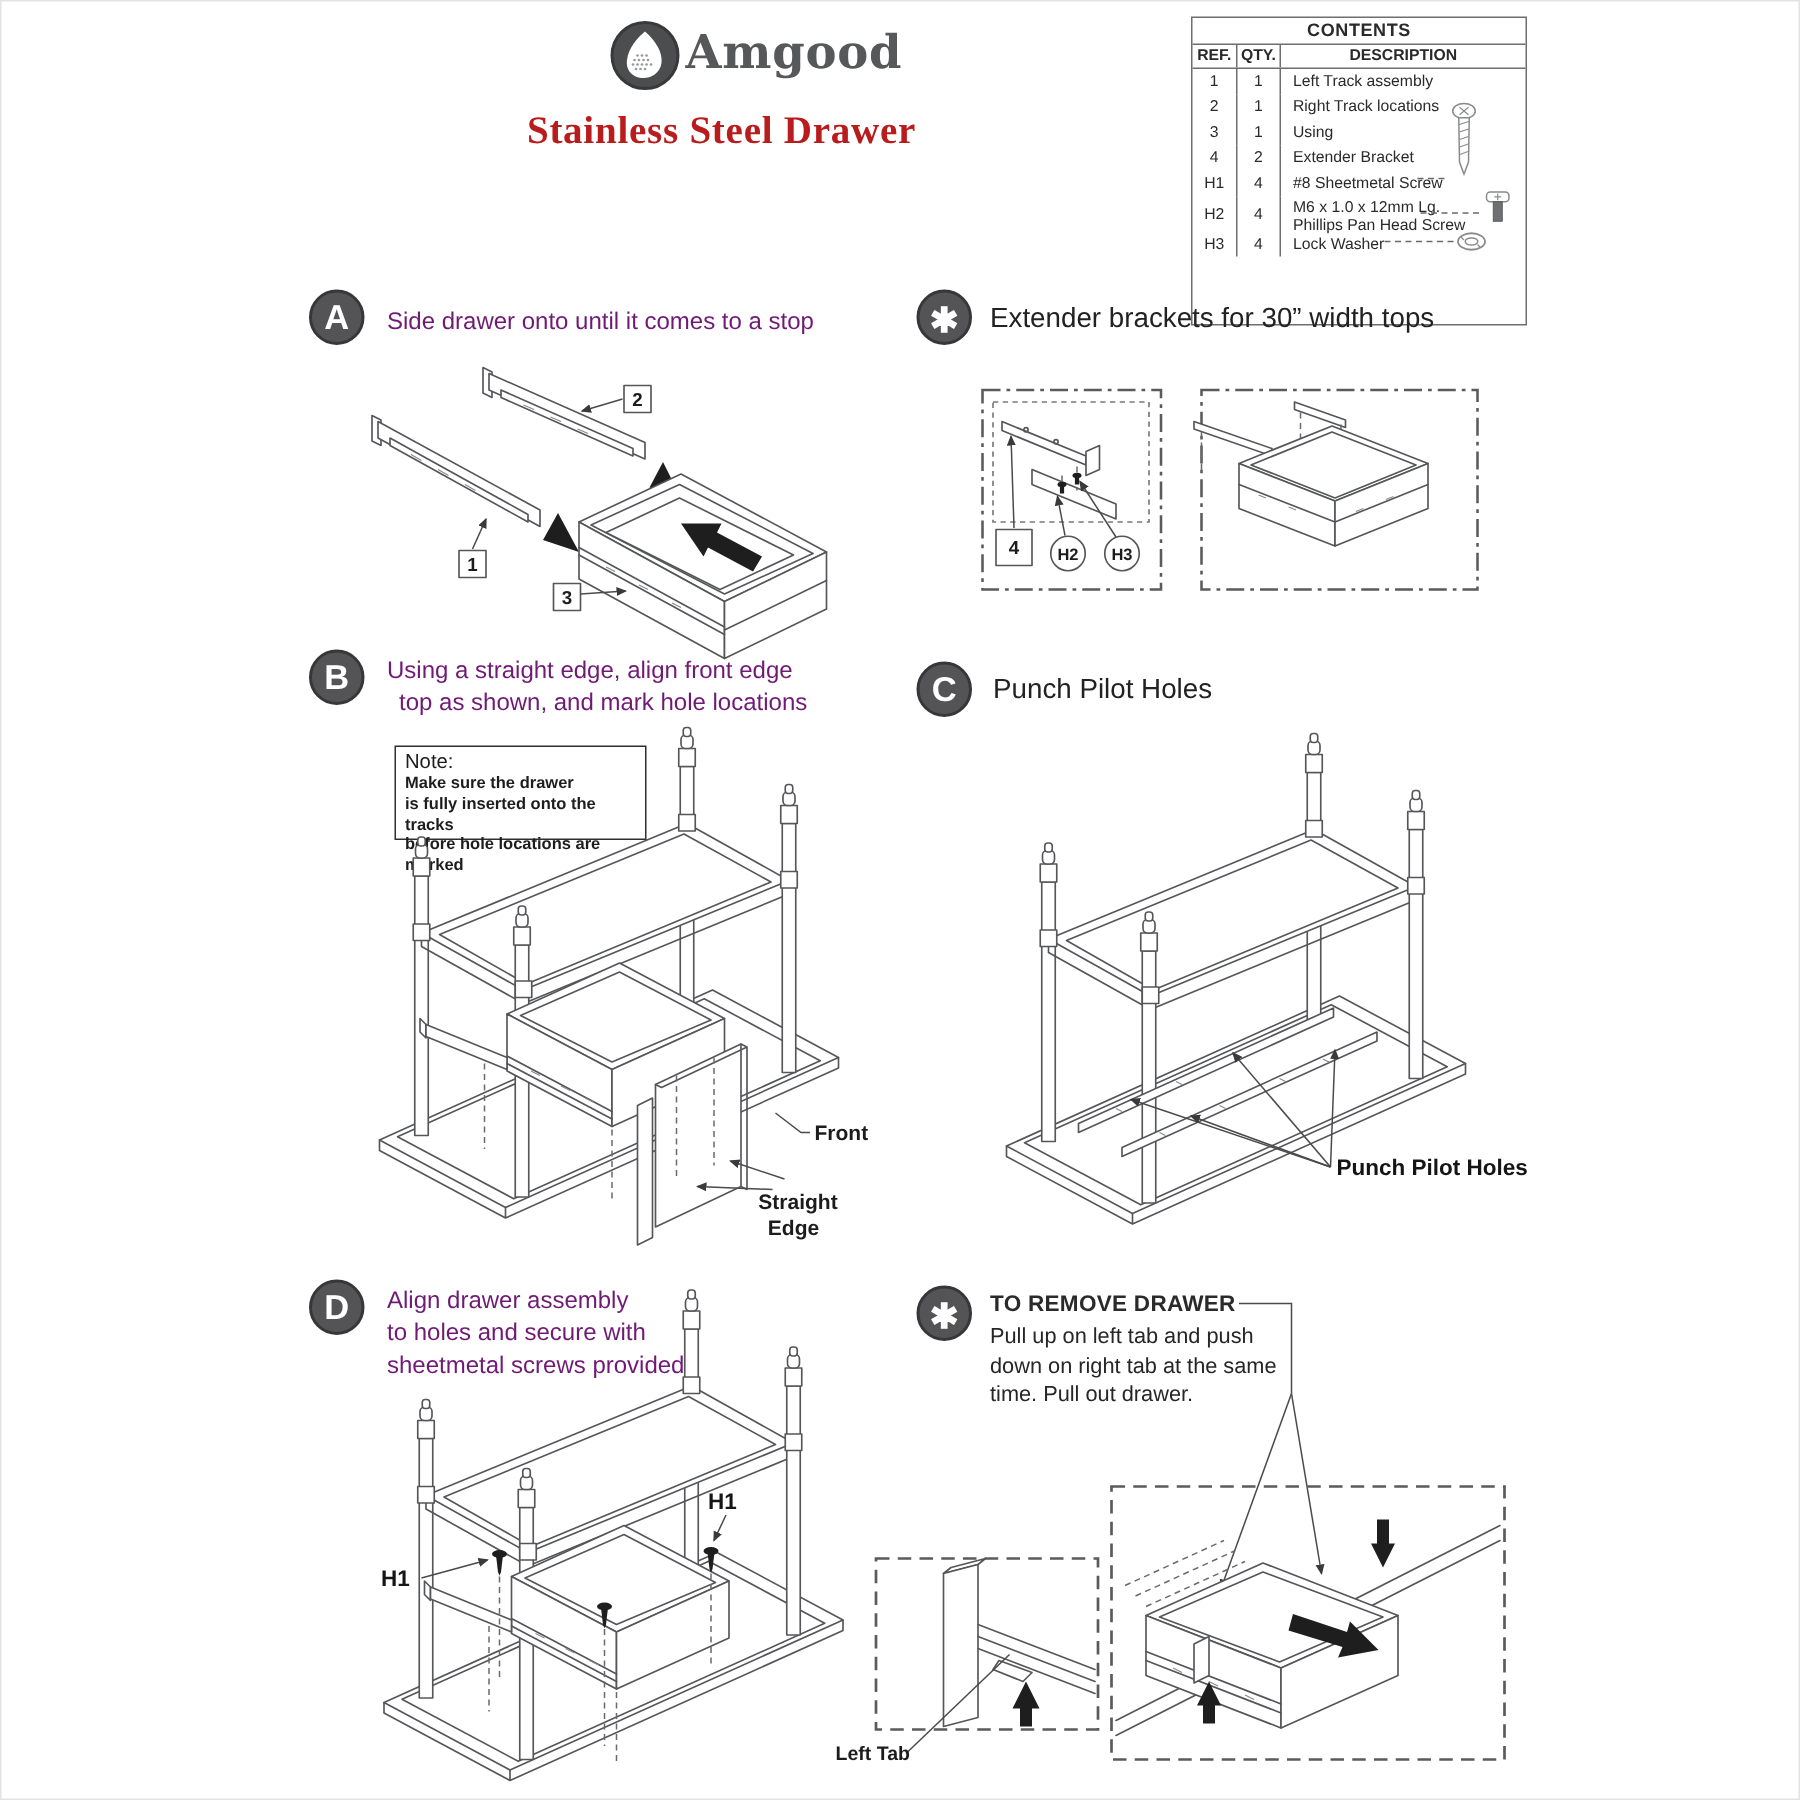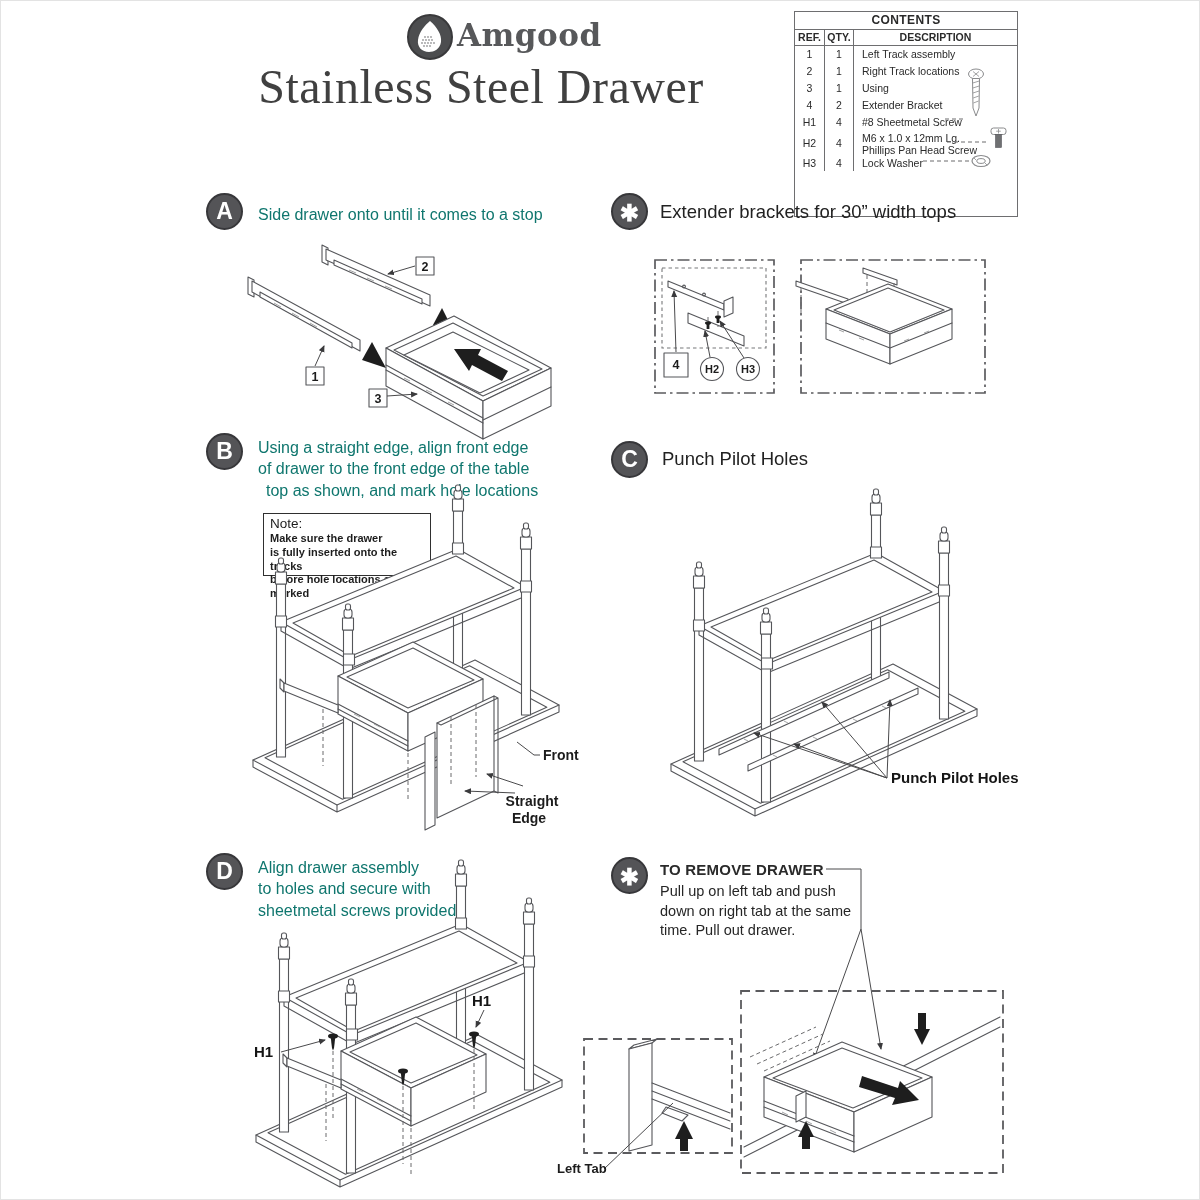--- a/index.html
+++ b/index.html
@@ -2,42 +2,42 @@
 <html><head>
 <meta charset="utf-8">
 <style>
   html,body{margin:0;padding:0;background:#fff;}
   .page{position:relative;width:1200px;height:1200px;background:#fff;overflow:hidden;
         font-family:"Liberation Sans",sans-serif;color:#242424;border:1px solid #e3e3e3;box-sizing:border-box;}
   .abs{position:absolute;}
   
   .brand-name{left:456px;top:16px;font-family:"DejaVu Serif",serif;font-weight:bold;font-size:31px;color:#57585a;letter-spacing:.5px;}
   .title-wrap{left:170px;top:62px;width:620px;text-align:center;font-family:"Liberation Serif",serif;
-              font-weight:normal;font-size:48px;color:#404040;line-height:48px;letter-spacing:.5px;}
+              font-weight:bold;font-size:26px;color:#b91c1c;line-height:48px;letter-spacing:.5px;}
   
   .ct{left:793px;top:10px;width:224px;height:206px;border:1.6px solid #6e6e70;box-sizing:border-box;color:#2a2a2a;}
   .ct-title{height:17px;line-height:17px;border-bottom:1.2px solid #6e6e70;text-align:center;
             font-size:12px;font-weight:bold;letter-spacing:.4px;}
   .ct-head{display:flex;height:15px;line-height:15px;border-bottom:1.2px solid #6e6e70;font-size:10.5px;font-weight:bold;}
   .ct-row{display:flex;font-size:10.5px;}
   .c1{width:30px;border-right:1.2px solid #6e6e70;text-align:center;box-sizing:border-box;}
   .c2{width:29px;border-right:1.2px solid #6e6e70;text-align:center;box-sizing:border-box;}
   .c3{flex:1;padding-left:8px;box-sizing:border-box;}
   .ct-icons{position:absolute;left:0;top:0;pointer-events:none;}
   
   .badge{width:37px;height:37px;border-radius:50%;background:#545457;border:2px solid #37373a;color:#fff;
          display:flex;align-items:center;justify-content:center;font-weight:bold;box-sizing:border-box;}
   .badge.letter{font-size:23px;}
   .badge.star{font-size:23px;padding-top:3px;}
   
-  .stext{font-size:16px;color:#0f766e;line-height:21.3px;}
+  .stext{font-size:16px;color:#701a75;line-height:21.3px;}
   .stitle{font-size:18.5px;color:#222;}
   .rm-title{font-size:15px;font-weight:bold;color:#2a2a2a;letter-spacing:.2px;}
   .rm-text{font-size:14.5px;color:#262626;line-height:19.5px;}
-  .note-box{left:262px;top:512px;width:168px;height:63px;border:1.3px solid #2f2f2f;box-sizing:border-box;padding:2px 6px;}
+  .note-box{left:262px;top:496px;width:168px;height:63px;border:1.3px solid #2f2f2f;box-sizing:border-box;padding:2px 6px;}
   .note-title{font-size:13.5px;color:#1d1d1d;line-height:16px;}
   .note-line{font-size:11px;font-weight:bold;color:#1d1d1d;line-height:13.8px;}
   
   svg{overflow:visible;}
   .ln{stroke:#55565a;fill:none;stroke-width:1.1;stroke-linejoin:round;stroke-linecap:round;}
   .fw{fill:#fff;stroke:#55565a;stroke-width:1.1;stroke-linejoin:round;}
   .blk{fill:#1e1e1e;stroke:none;}
   .dsh{stroke:#6a6a6c;fill:none;stroke-width:1;stroke-dasharray:4 3;}
   .ddb{fill:none;stroke:#5b5b5e;stroke-width:1.7;stroke-dasharray:12 4 2.5 4;}
   .dbx{fill:none;stroke:#5b5b5e;stroke-width:1.8;stroke-dasharray:9 5.5;}
@@ -275,21 +275,20 @@
     <path class="ln" d="M180,53 L234,31 L290,53 L236,75 Z"></path>
     <path class="ln" d="M172,66 L236,91 M236,91 L298,66"></path>
     <path class="tick" d="M185,73 L190,75 M205,81 L210,83 M250,84 L255,82 M270,76 L275,74"></path>
   </svg>
 
   <div class="abs badge letter" style="left:205px;top:432px">
     <span>B</span>
   </div>
   <div class="abs stext" style="left:257px;top:436px">
     <div>Using a straight edge, align front edge</div>
-    <div>of drawer to the front edge of the table</div>
     <div style="padding-left:8px">top as shown, and mark hole locations</div>
   </div>
   <div class="abs note-box">
     <div class="note-title">Note:</div>
     <div class="note-line">Make sure the drawer</div>
     <div class="note-line">is fully inserted onto the tracks</div>
     <div class="note-line">before hole locations are marked</div>
   </div>
   <svg class="abs" style="left:228px;top:528px" width="372" height="334" viewBox="0 0 372 334">
     <use href="#isoTable" transform="translate(-3,-49)"></use>

